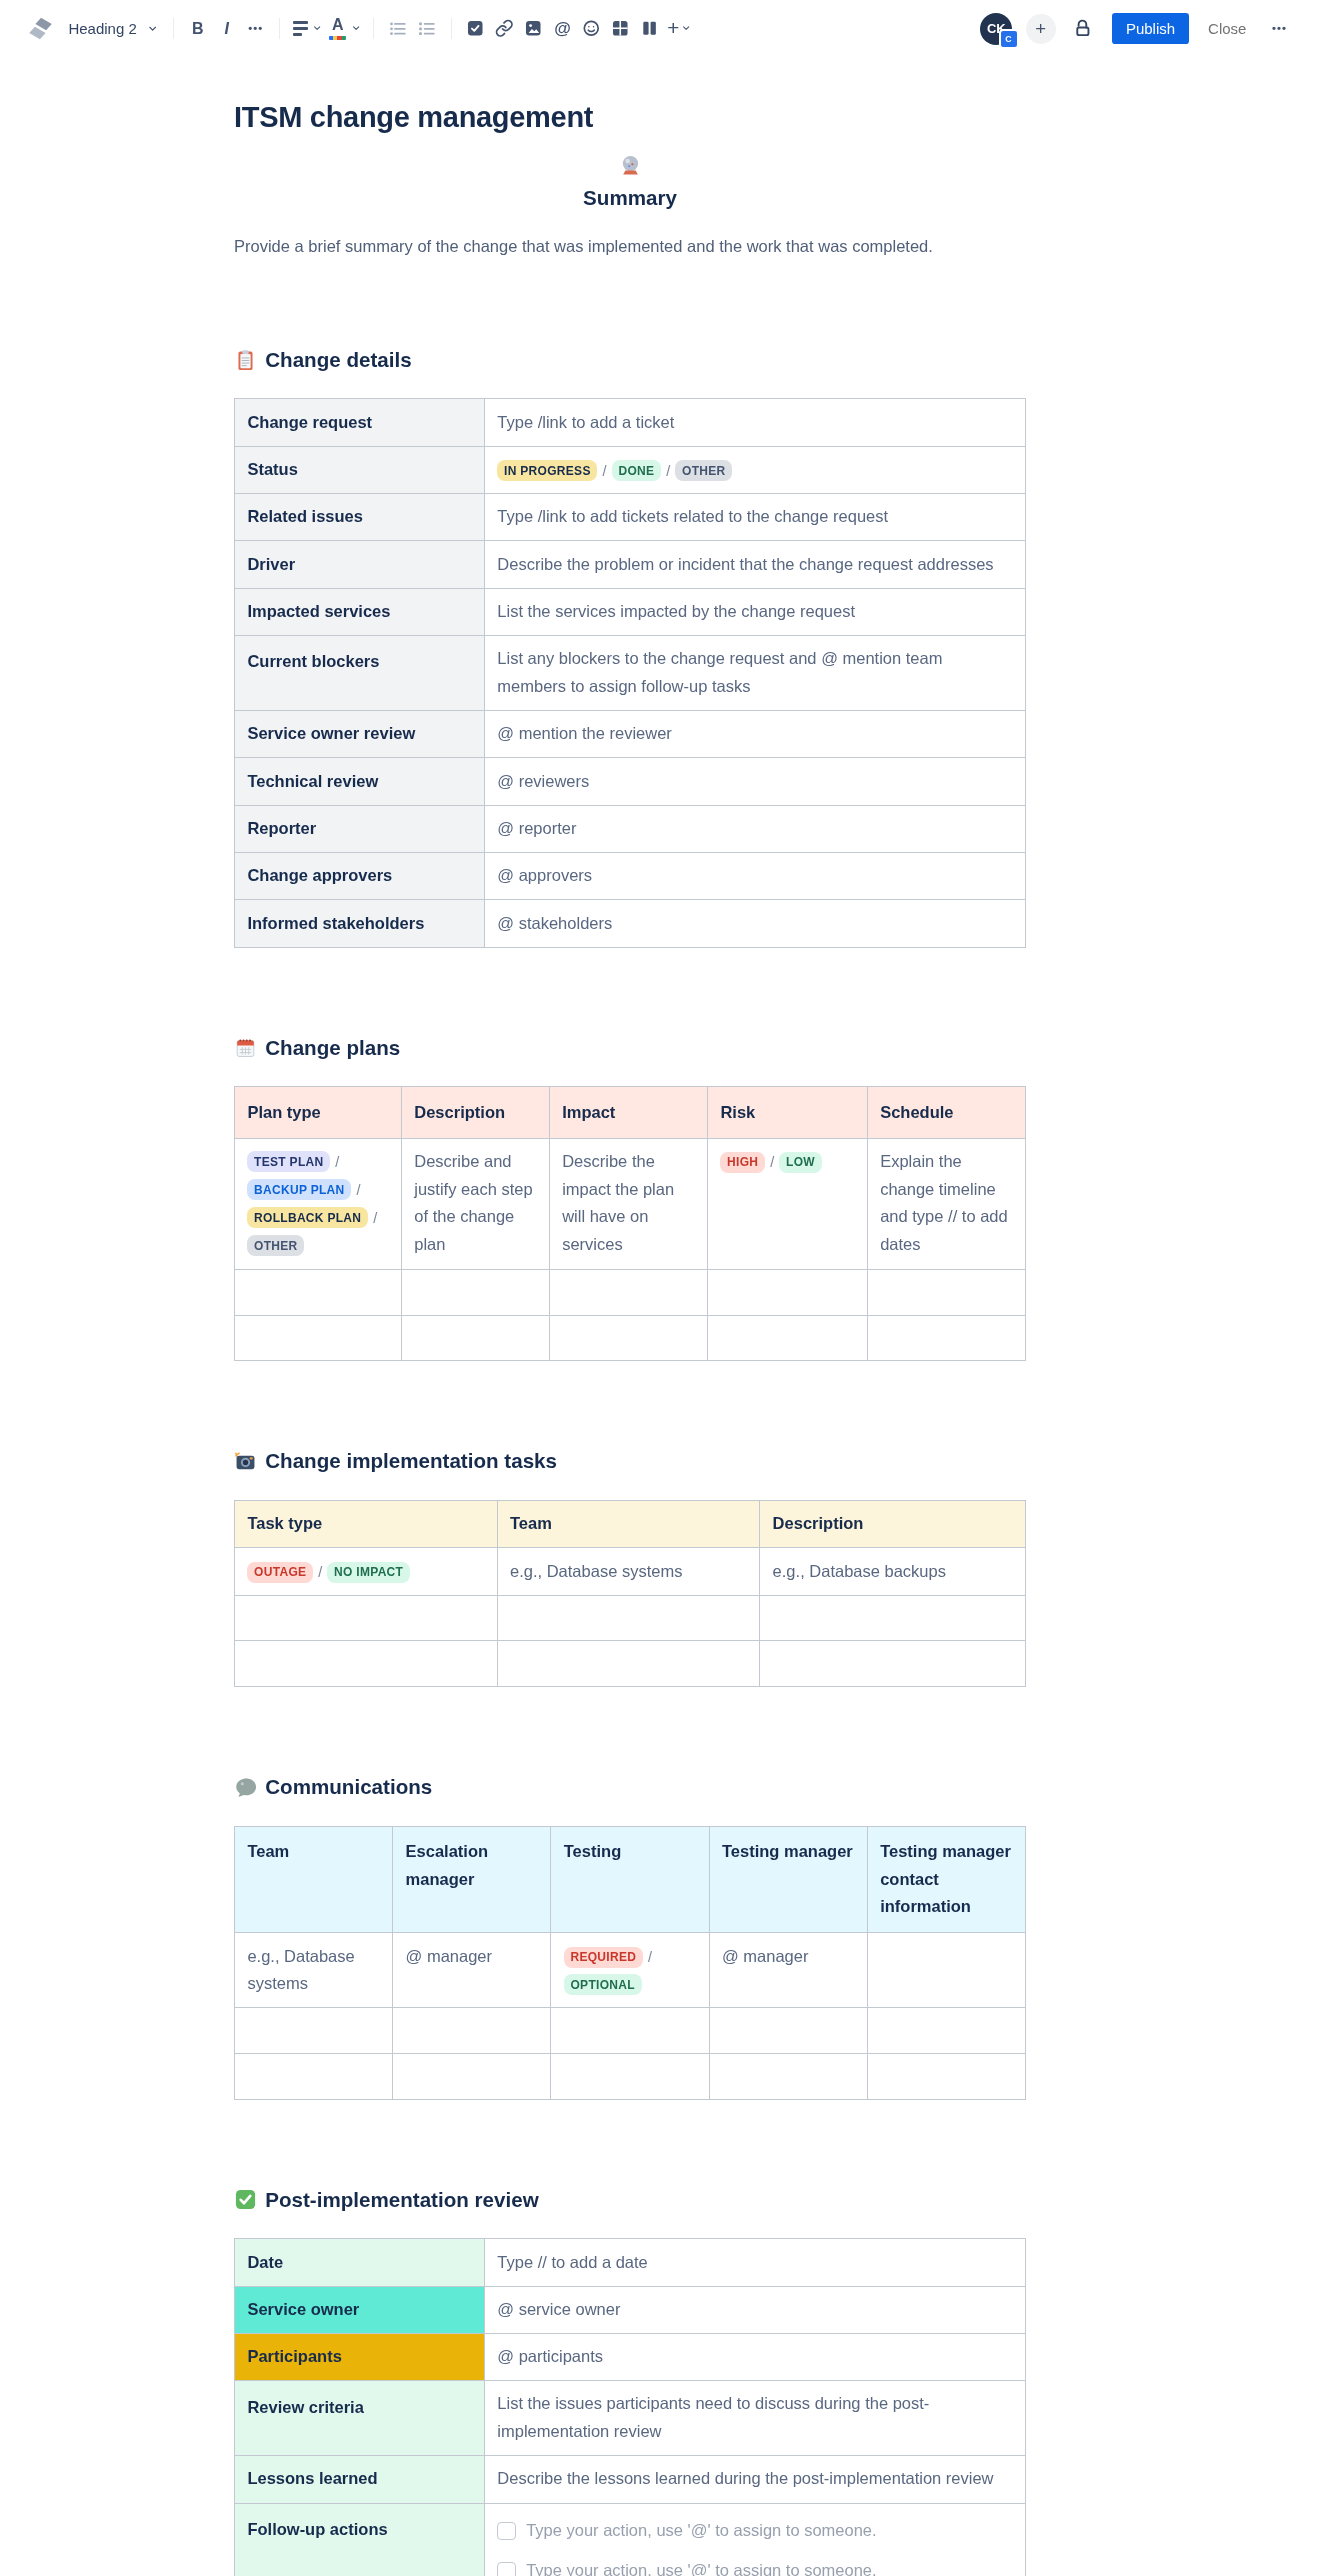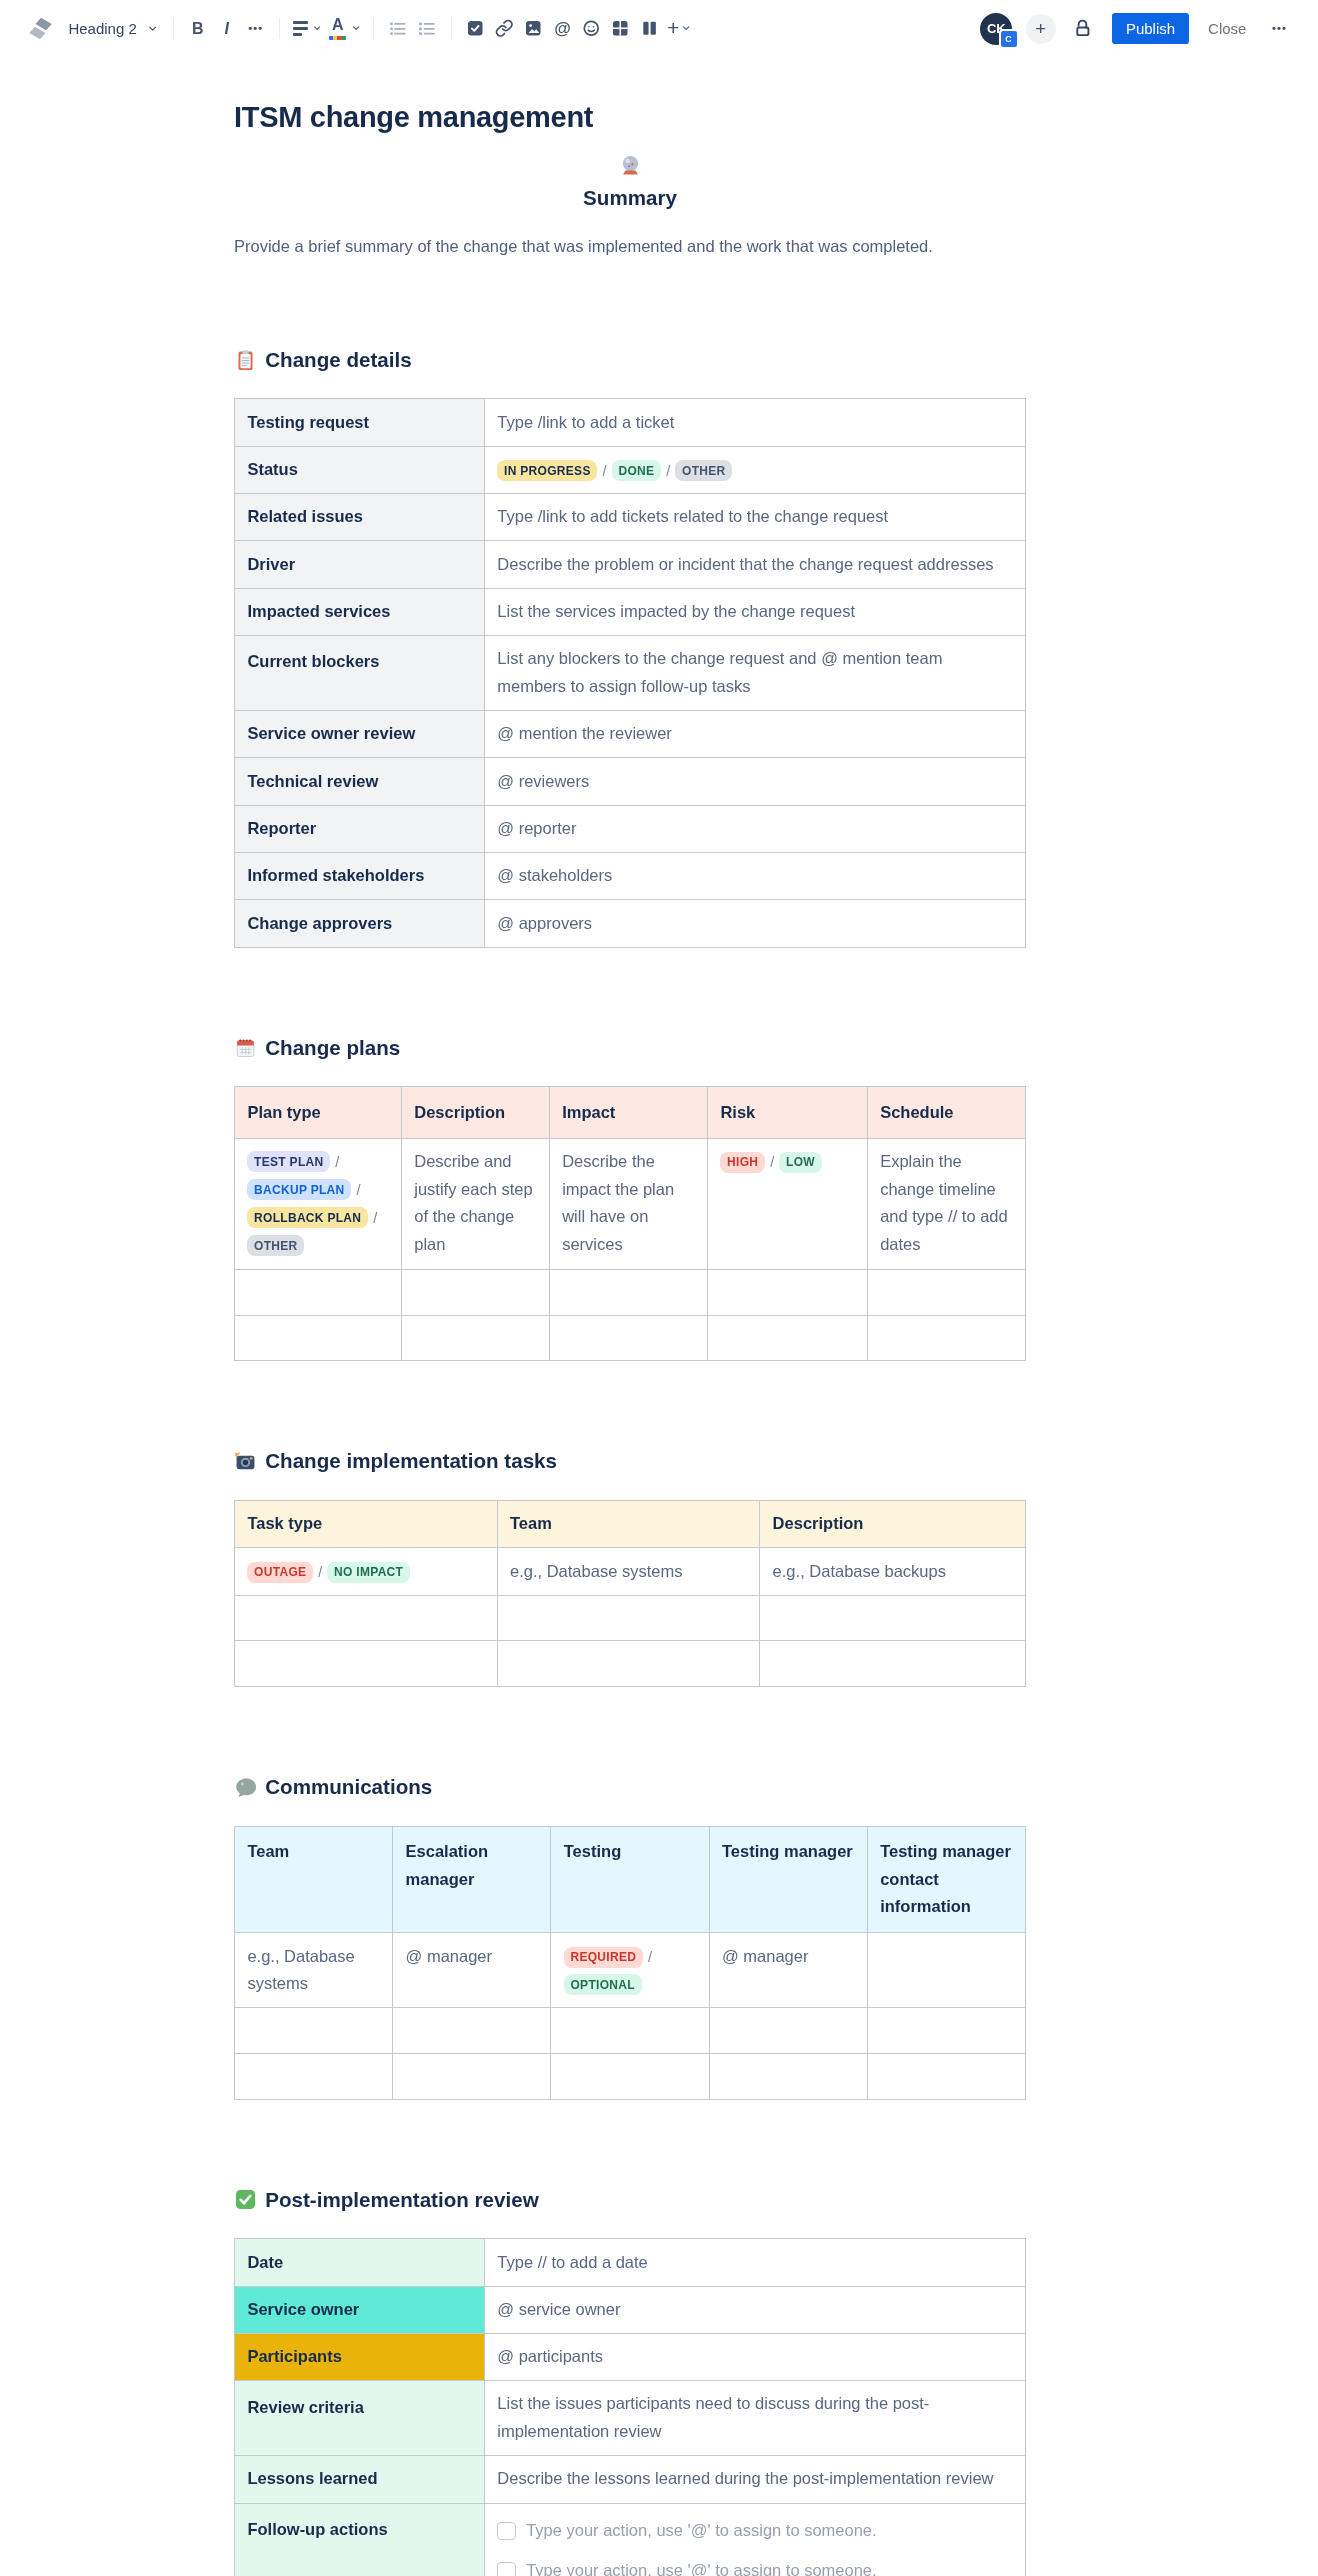--- a/index.html
+++ b/index.html
@@ -266,21 +266,21 @@
     </span>
     <span>Change details</span>
   </h2>
   <table>
     <colgroup>
         <col style="width:31.6%">
         <col style="width:68.4%">
       </colgroup>
     <tbody>
         <tr>
-      <td class="label" style="background: rgb(242, 243, 245);">Testing request</td>
+      <td class="label" style="background: rgb(242, 243, 245);">Change request</td>
       <td class="value"><span class="ph">Type /link to add a ticket</span></td>
     </tr>
     <tr>
       <td class="label" style="background: rgb(242, 243, 245);">Status</td>
       <td class="value">
         <span class="badge" style="background: rgb(248, 230, 160); color: rgb(23, 43, 77);">IN PROGRESS</span><span class="slash">/</span><span class="badge" style="background: rgb(215, 248, 233); color: rgb(33, 110, 78);">DONE</span><span class="slash">/</span><span class="badge" style="background: rgb(220, 223, 228); color: rgb(68, 84, 111);">OTHER</span>
       </td>
     </tr>
     <tr>
       <td class="label" style="background: rgb(242, 243, 245);">Related issues</td>
@@ -304,26 +304,26 @@
     </tr>
     <tr>
       <td class="label" style="background: rgb(242, 243, 245);">Technical review</td>
       <td class="value"><span class="ph">@ reviewers</span></td>
     </tr>
     <tr>
       <td class="label" style="background: rgb(242, 243, 245);">Reporter</td>
       <td class="value"><span class="ph">@ reporter</span></td>
     </tr>
     <tr>
+      <td class="label" style="background: rgb(242, 243, 245);">Change approvers</td>
+      <td class="value"><span class="ph">@ approvers</span></td>
+    </tr>
+    <tr>
       <td class="label" style="background: rgb(242, 243, 245);">Informed stakeholders</td>
       <td class="value"><span class="ph">@ stakeholders</span></td>
-    </tr>
-    <tr>
-      <td class="label" style="background: rgb(242, 243, 245);">Change approvers</td>
-      <td class="value"><span class="ph">@ approvers</span></td>
     </tr>
   </tbody>
     </table>
 
   <h2 class="section">
     <span>
       <svg class="icon-svg" width="23" height="23" viewBox="0 0 36 36">
         <rect x="5" y="7" width="26" height="25" rx="3" fill="#F6F7F9" stroke="#C3C9D1" stroke-width="1.4"></rect>
         <path d="M5 10 a3 3 0 0 1 3-3 h20 a3 3 0 0 1 3 3 v5 H5 Z" fill="#DD5A43"></path>
         <g fill="#A33C2C">

